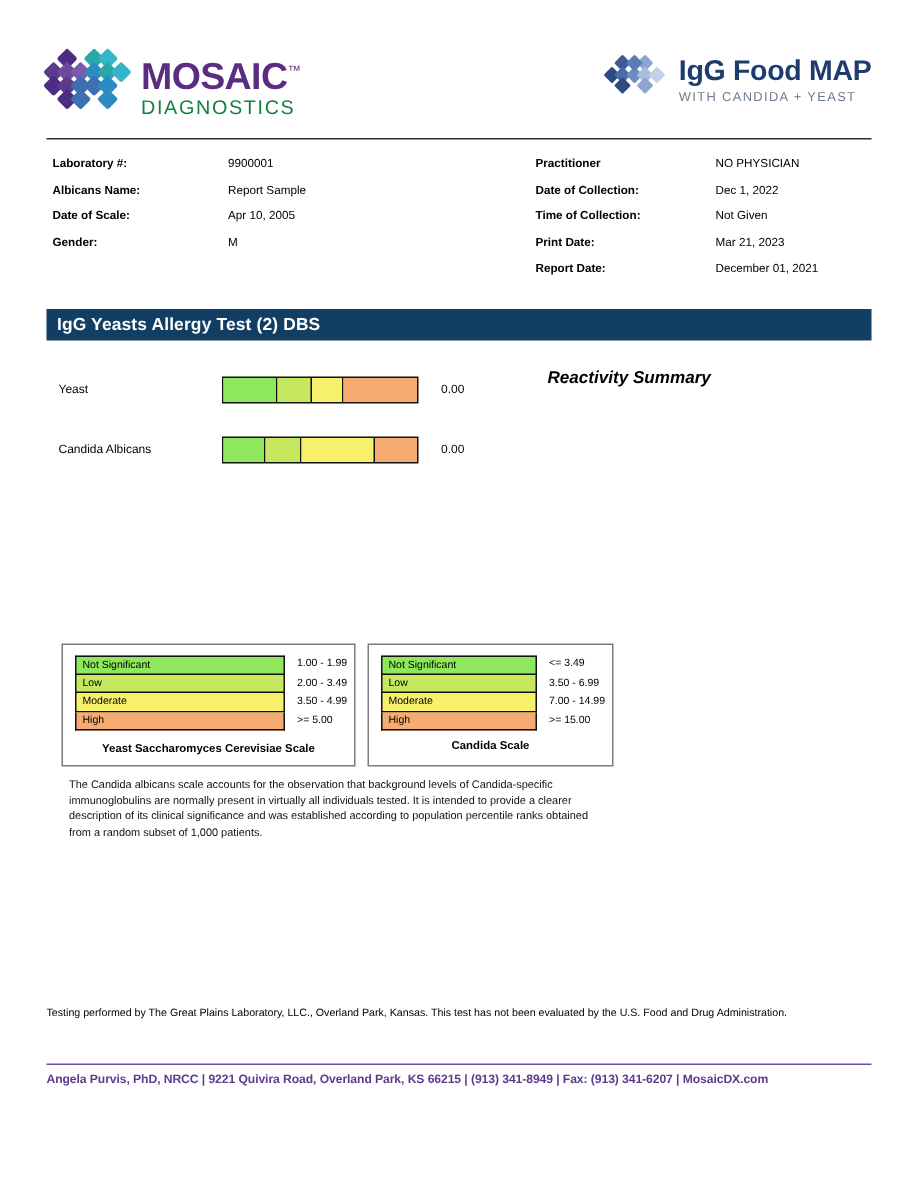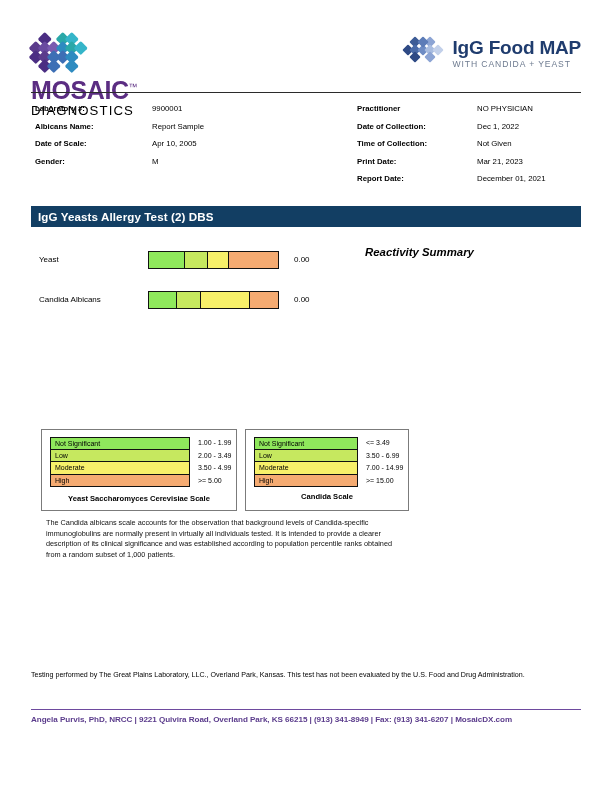--- a/index.html
+++ b/index.html
@@ -25,22 +25,21 @@
   
   .header {
     position: absolute;
     left: 31px; top: 34px;
     width: 550px; height: 52px;
   }
   .logo-left {
     position: absolute;
     left: 0; top: 0;
     display: flex;
-    align-items: flex-start;
-    flex-direction: column;
+    align-items: flex-end;
   }
   .diamond-mark {
     width: 56px; height: 44px;
     position: relative;
     margin-right: 7px;
   }
   .diamond-mark i {
     position: absolute;
     width: 9.5px; height: 9.5px;
     transform: rotate(45deg);
@@ -56,21 +55,21 @@
     display: block;
   }
   .brand-tm {
     font-size: 9px;
     vertical-align: super;
     font-weight: normal;
   }
   .brand-sub {
     font-size: 13.2px;
     letter-spacing: 1.1px;
-    color: #000000;
+    color: #15803d;
     display: block;
     margin-top: 1px;
   }
 
   .logo-right {
     position: absolute;
     right: 0; top: 4px;
     display: flex;
     align-items: center;
   }

